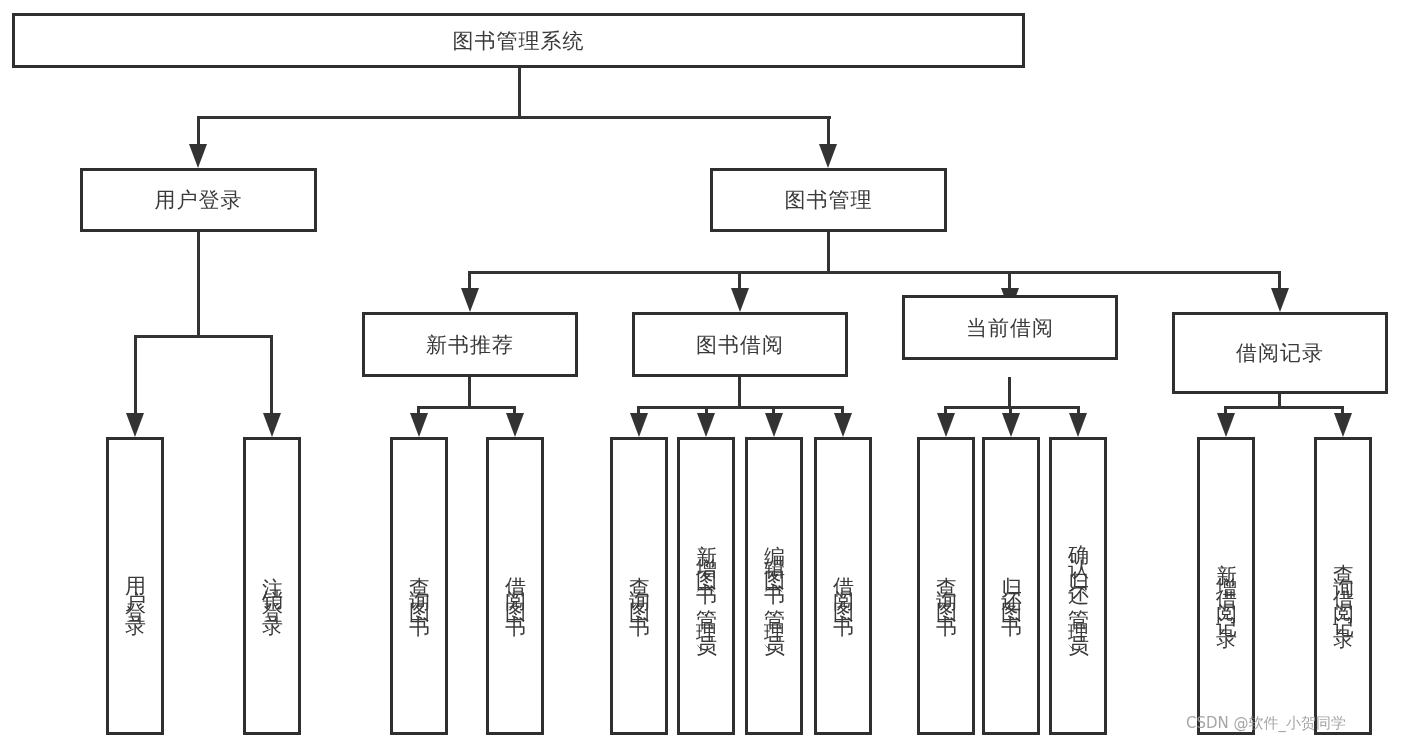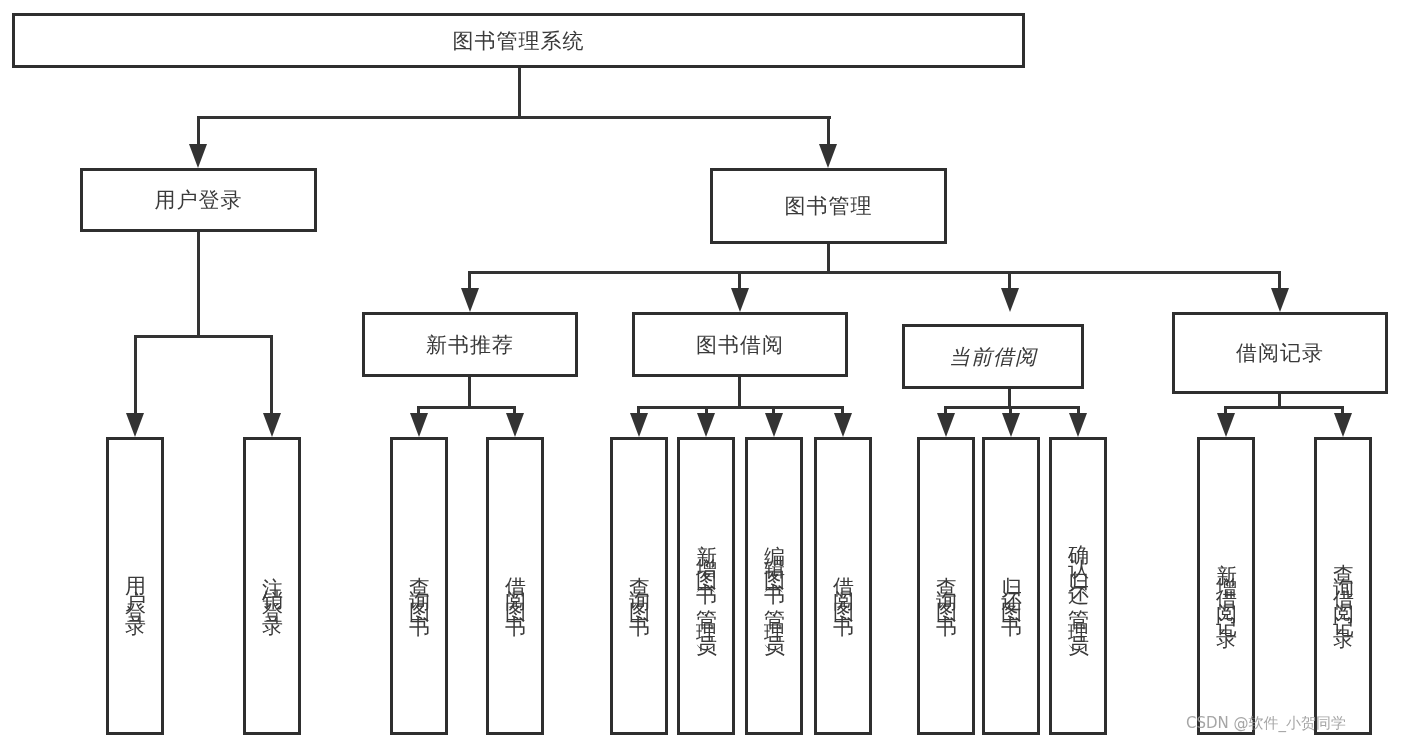--- a/index.html
+++ b/index.html
@@ -70,31 +70,31 @@
 
 <div class="canvas">
 
   <div class="box" style="left:12px; top:13px; width:1013px; height:55px;">
     <span class="hlabel">图书管理系统</span>
   </div>
 
   <div class="box" style="left:80px; top:168px; width:237px; height:64px;">
     <span class="hlabel">用户登录</span>
   </div>
-  <div class="box" style="left:710px; top:168px; width:237px; height:76px;">
+  <div class="box" style="left:710px; top:168px; width:237px; height:64px;">
     <span class="hlabel">图书管理</span>
   </div>
 
   <div class="box" style="left:362px; top:312px; width:216px; height:65px;">
     <span class="hlabel">新书推荐</span>
   </div>
   <div class="box" style="left:632px; top:312px; width:216px; height:65px;">
     <span class="hlabel">图书借阅</span>
   </div>
-  <div class="box" style="left:902px; top:324px; width:182px; height:65px;font-style:italic;">
+  <div class="box" style="left:902px; top:295px; width:216px; height:65px;">
     <span class="hlabel">当前借阅</span>
   </div>
   <div class="box" style="left:1172px; top:312px; width:216px; height:82px;">
     <span class="hlabel">借阅记录</span>
   </div>
 
   <div class="box" style="left:106px; top:437px; width:58px; height:298px;">
     <span class="vlabel">用户登录</span>
   </div>
   <div class="box" style="left:243px; top:437px; width:58px; height:298px;">

